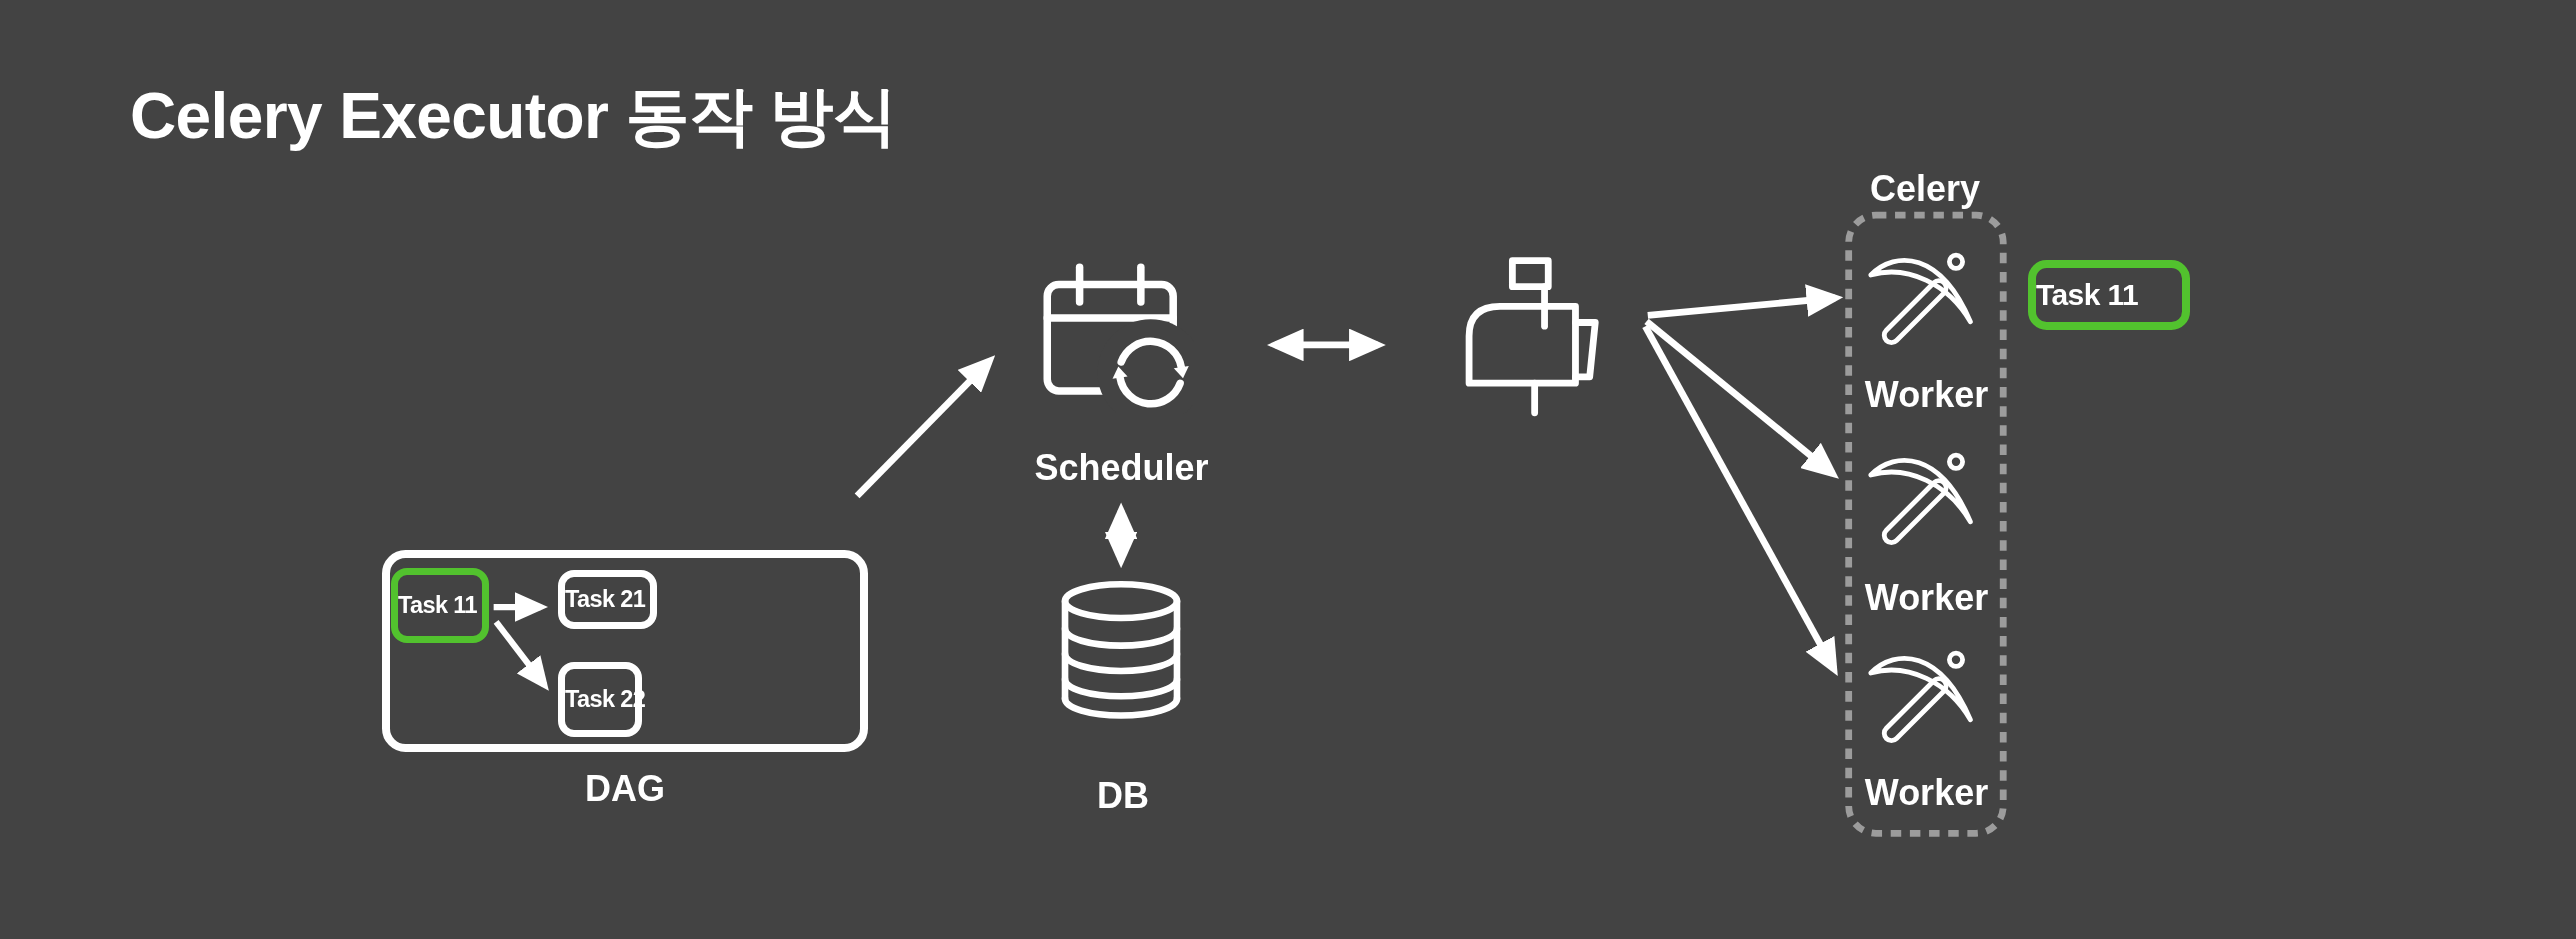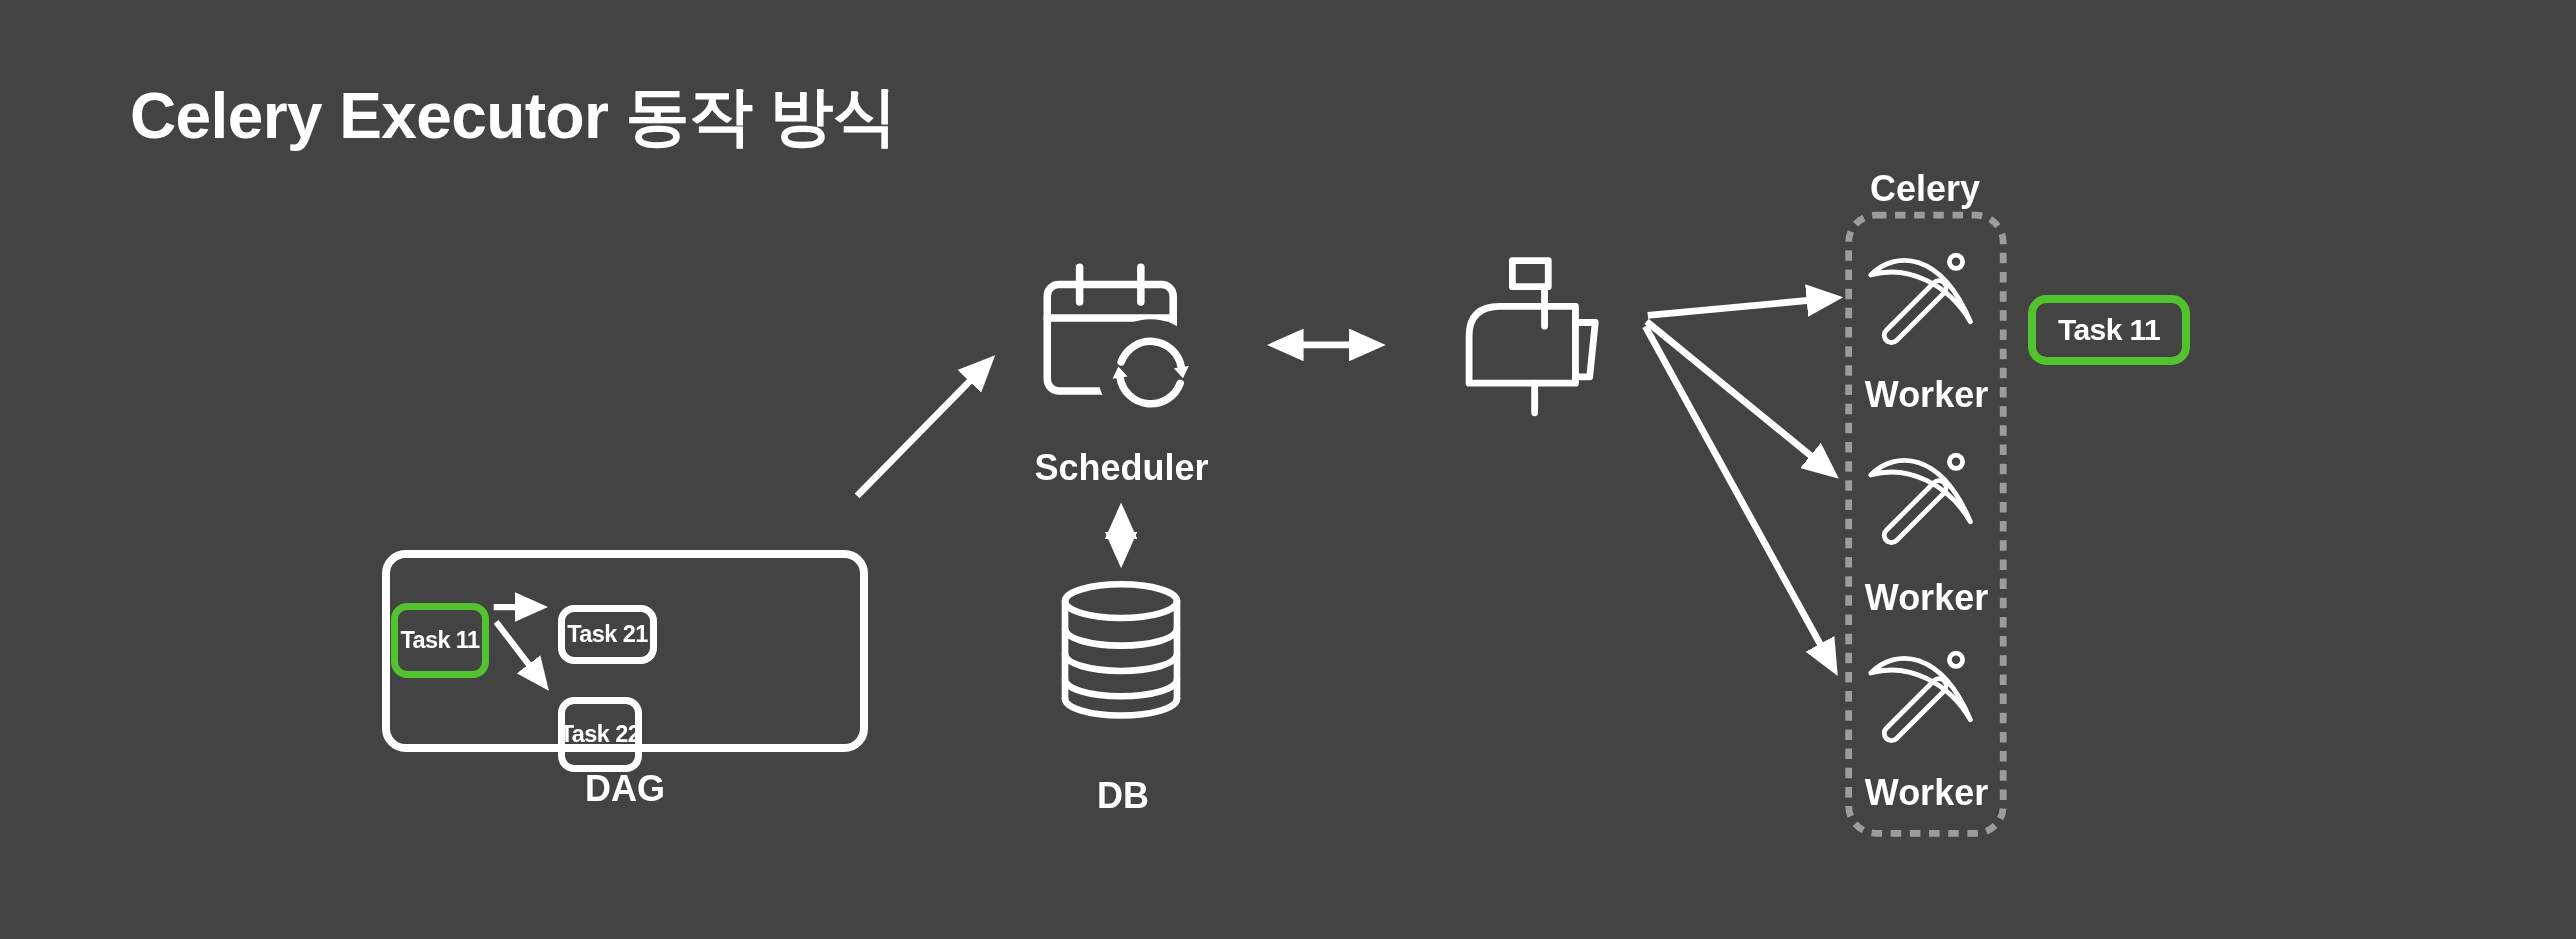--- a/index.html
+++ b/index.html
@@ -9,23 +9,23 @@
   }
   .abs{position:absolute;}
   .title{
     left:130px;top:84px;font-size:64px;font-weight:bold;letter-spacing:-0.6px;
     line-height:64px;white-space:nowrap;
   }
   .lbl{
     font-weight:bold;font-size:36px;line-height:38px;text-align:center;white-space:nowrap;
   }
   .box{
-    display:flex;align-items:center;justify-content:center;
+    display:flex;align-items:center;justify-content:flex-start;
     border:7.4px solid #ffffff;border-radius:16px;
-    font-weight:bold;white-space:nowrap;box-sizing:border-box;margin-top:35px;
+    font-weight:bold;white-space:nowrap;box-sizing:border-box;
   }
   .box.green{border-color:#52c22e;}
   .dag-outer{
     left:382px;top:550px;width:486px;height:202px;
     border:8px solid #ffffff;border-radius:23.5px;box-sizing:border-box;
   }
   .task-sm{font-size:23.5px;letter-spacing:-0.6px;}
   .task-lg{font-size:30px;letter-spacing:-0.6px;}
   svg{display:block;}
 </style>

